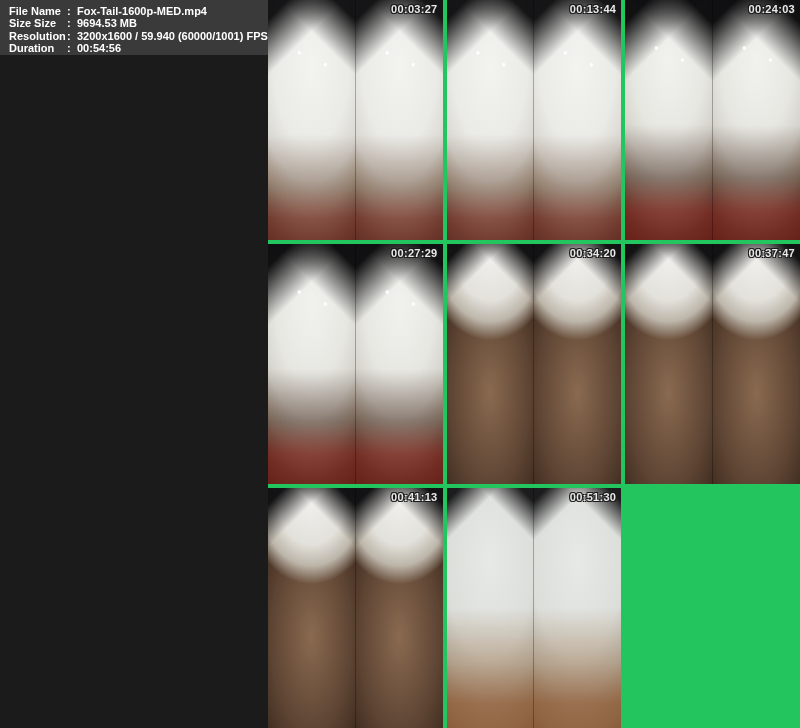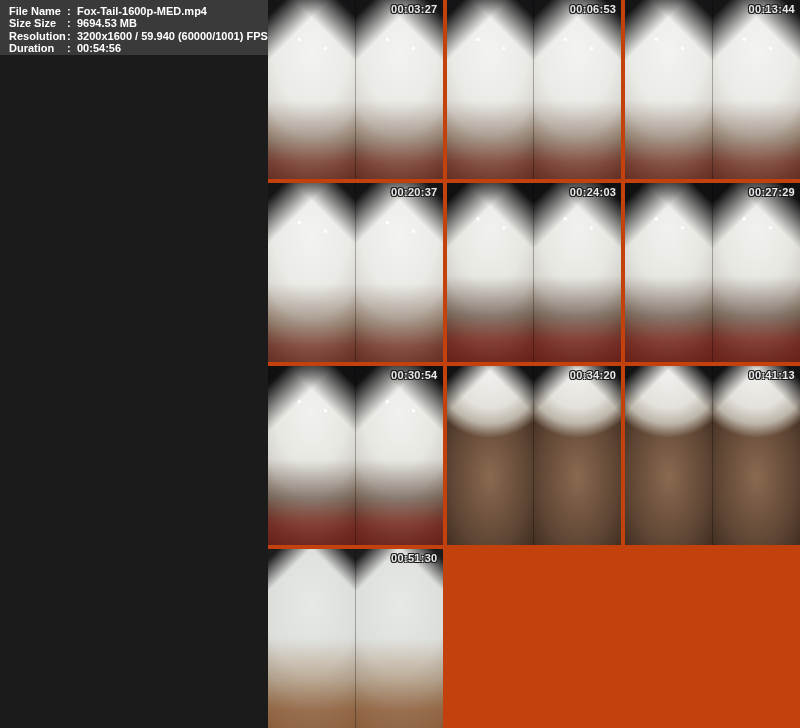--- a/index.html
+++ b/index.html
@@ -29,21 +29,21 @@
   .meta-row .sep   { width:10px; flex:0 0 auto; text-align:left; }
   .meta-row .value { flex:1 1 auto; }
 
   
   .grid {
     flex:1 1 auto;
     display:grid;
     grid-template-columns:repeat(3, 1fr);
     grid-auto-rows:1fr;
     gap:4px;
-    background:#c2410c;
+    background:#22c55e;
   }
   .tile {
     position:relative;
     margin:0;
     display:flex;
     overflow:hidden;
     background:#202020;
   }
   .half { width:50%; height:100%; position:relative; }
   .half.left { border-right:1px solid rgba(0,0,0,.28); }
@@ -124,64 +124,54 @@
   </div>
 </div>
 
   <div class="grid" id="thumb-grid">
   <figure class="tile row1">
     <div class="half left"></div>
     <div class="half right"></div>
     <span class="timestamp">00:03:27</span>
   </figure>
 
-  <figure class="tile row1">
-    <div class="half left"></div>
-    <div class="half right"></div>
-    <span class="timestamp">00:06:53</span>
-  </figure>
 
 
   <figure class="tile row2">
     <div class="half left"></div>
     <div class="half right"></div>
     <span class="timestamp">00:13:44</span>
   </figure>
 
 
-  <figure class="tile row2">
-    <div class="half left"></div>
-    <div class="half right"></div>
-    <span class="timestamp">00:20:37</span>
-  </figure>
 
   <figure class="tile row3">
     <div class="half left"></div>
     <div class="half right"></div>
     <span class="timestamp">00:24:03</span>
   </figure>
 
   <figure class="tile row3">
     <div class="half left"></div>
     <div class="half right"></div>
     <span class="timestamp">00:27:29</span>
   </figure>
 
-  <figure class="tile row3">
-    <div class="half left"></div>
-    <div class="half right"></div>
-    <span class="timestamp">00:30:54</span>
-  </figure>
 
   <figure class="tile row4">
     <div class="half left"></div>
     <div class="half right"></div>
     <span class="timestamp">00:34:20</span>
   </figure>
 
+  <figure class="tile row4">
+    <div class="half left"></div>
+    <div class="half right"></div>
+    <span class="timestamp">00:37:47</span>
+  </figure>
 
   <figure class="tile row4">
     <div class="half left"></div>
     <div class="half right"></div>
     <span class="timestamp">00:41:13</span>
   </figure>
 
 
 
   <figure class="tile row5">

